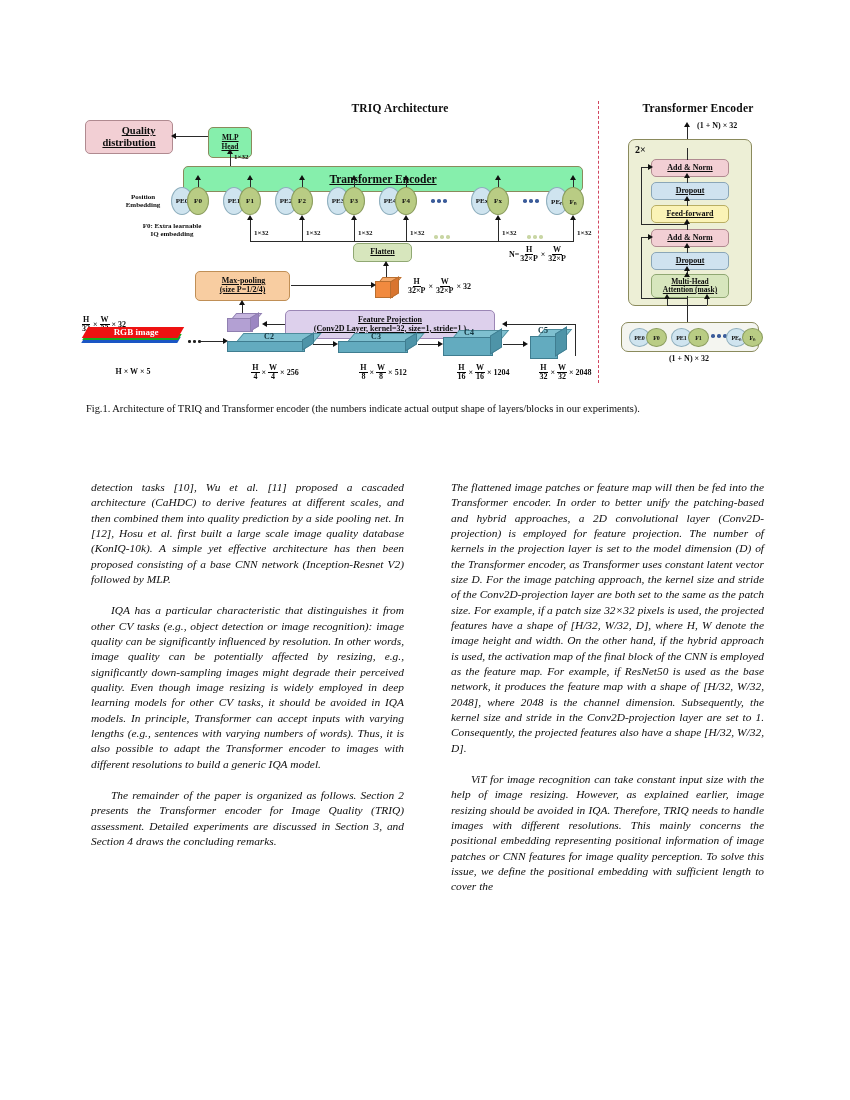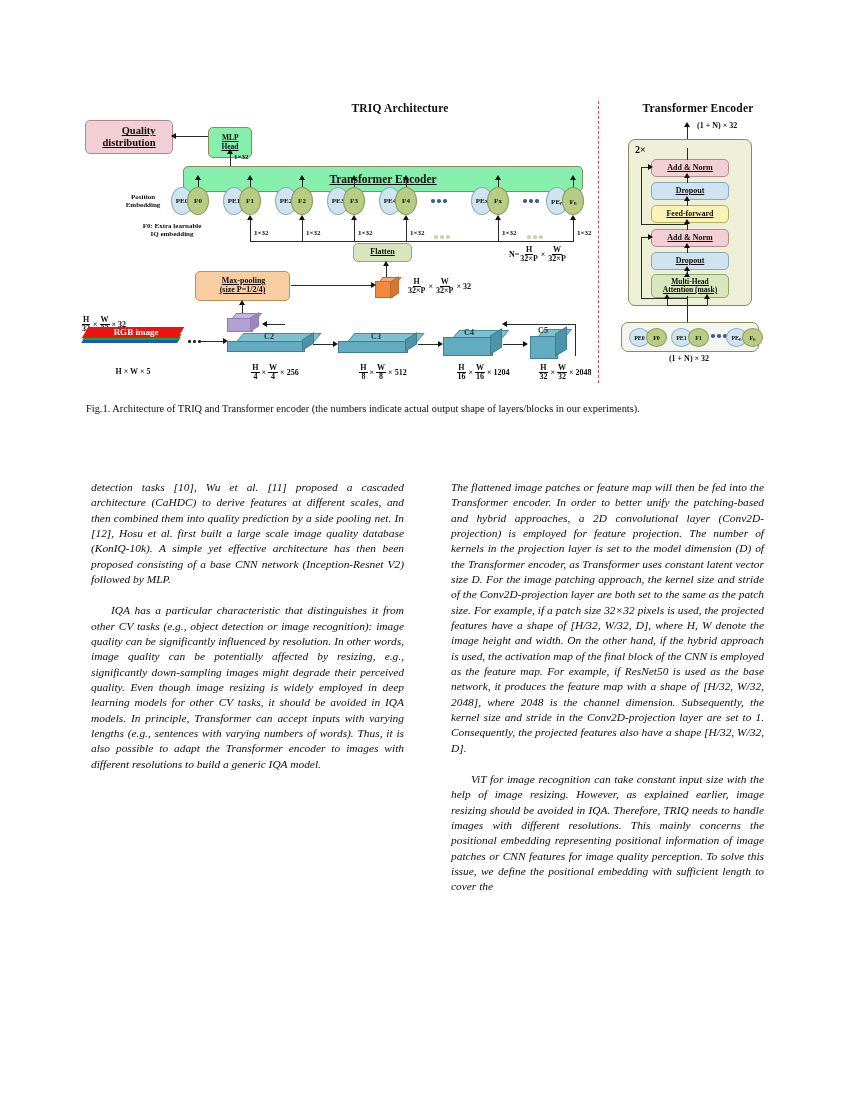--- a/index.html
+++ b/index.html
@@ -336,20 +336,24 @@
     <div class="fig-el lbl" style="left:6px; top:222px; font-size:8px;">
       <span class="frac" style="font-size:8px;">
           <span class="num">H</span>
           <span class="den">32</span>
         </span> × <span class="frac" style="font-size:8px;">
           <span class="num">W</span>
           <span class="den">32</span>
         </span> <span>× 32</span>
     </div>
 
+    <div class="fig-el box purple" style="left:210px; top:215px; width:210px; height:29px; font-size:8px; flex-direction:column;">
+      <span>Feature Projection</span>
+      <span style="font-weight:bold;">(Conv2D Layer, kernel=32, size=1, stride=1 )</span>
+    </div>
 
     <div class="ln hln" style="left:190px; top:229px; width:20px;"></div>
     <div class="arrow-lt" style="left:187px; top:225.5px;"></div>
 
     <div class="ln hln" style="left:430px; top:229px; width:70px;"></div>
     <div class="ln vln" style="left:500px; top:229px; height:32px;"></div>
     <div class="arrow-lt" style="left:427px; top:225.5px;"></div>
 
     <div class="fig-el" style="left:8px; top:232px; width:100px; height:32px;">
       <div style="position:absolute;left:0;top:10px;width:96px;height:6px;background:#1a56c4;transform:skewX(-30deg);"></div>
@@ -508,20 +512,21 @@
       <div class="lbl c" style="position:absolute; left:12px; top:237px; width:124px; font-size:8px;">(1 + N) × 32</div>
     </div>
 
   </div>
 
   <div id="caption">Fig.1. Architecture of TRIQ and Transformer encoder (the numbers indicate actual output shape of layers/blocks in our experiments).</div>
 
   <div class="col" id="col-left">
     <p class="noind"><span>detection tasks [10], Wu et al. [11] proposed a cascaded architecture (CaHDC) to derive features at different scales, and then combined them into quality prediction by a side pooling net. In [12], Hosu et al. first built a large scale image quality database (KonIQ-10k). A simple yet effective architecture has then been proposed consisting of a base CNN network (Inception-Resnet V2) followed by MLP.</span></p>
     <p><span>IQA has a particular characteristic that distinguishes it from other CV tasks (e.g., object detection or image recognition): image quality can be significantly influenced by resolution. In other words, image quality can be potentially affected by resizing, e.g., significantly down-sampling images might degrade their perceived quality. Even though image resizing is widely employed in deep learning models for other CV tasks, it should be avoided in IQA models. In principle, Transformer can accept inputs with varying lengths (e.g., sentences with varying numbers of words). Thus, it is also possible to adapt the Transformer encoder to images with different resolutions to build a generic IQA model.</span></p>
+    <p><span>The remainder of the paper is organized as follows. Section 2 presents the Transformer encoder for Image Quality (TRIQ) assessment. Detailed experiments are discussed in Section 3, and Section 4 draws the concluding remarks.</span></p>
   </div>
 
   <div class="col" id="col-right">
     <p class="noind"><span>The flattened image patches or feature map will then be fed into the Transformer encoder. In order to better unify the patching-based and hybrid approaches, a 2D convolutional layer (Conv2D-projection) is employed for feature projection. The number of kernels in the projection layer is set to the model dimension (D) of the Transformer encoder, as Transformer uses constant latent vector size D. For the image patching approach, the kernel size and stride of the Conv2D-projection layer are both set to the same as the patch size. For example, if a patch size 32×32 pixels is used, the projected features have a shape of [H/32, W/32, D], where H, W denote the image height and width. On the other hand, if the hybrid approach is used, the activation map of the final block of the CNN is employed as the feature map. For example, if ResNet50 is used as the base network, it produces the feature map with a shape of [H/32, W/32, 2048], where 2048 is the channel dimension. Subsequently, the kernel size and stride in the Conv2D-projection layer are set to 1. Consequently, the projected features also have a shape [H/32, W/32, D].</span></p>
     <p><span>ViT for image recognition can take constant input size with the help of image resizing. However, as explained earlier, image resizing should be avoided in IQA. Therefore, TRIQ needs to handle images with different resolutions. This mainly concerns the positional embedding representing positional information of image patches or CNN features for image quality perception. To solve this issue, we define the positional embedding with sufficient length to cover the</span></p>
   </div>
 
 </div>
 
 </body></html>

